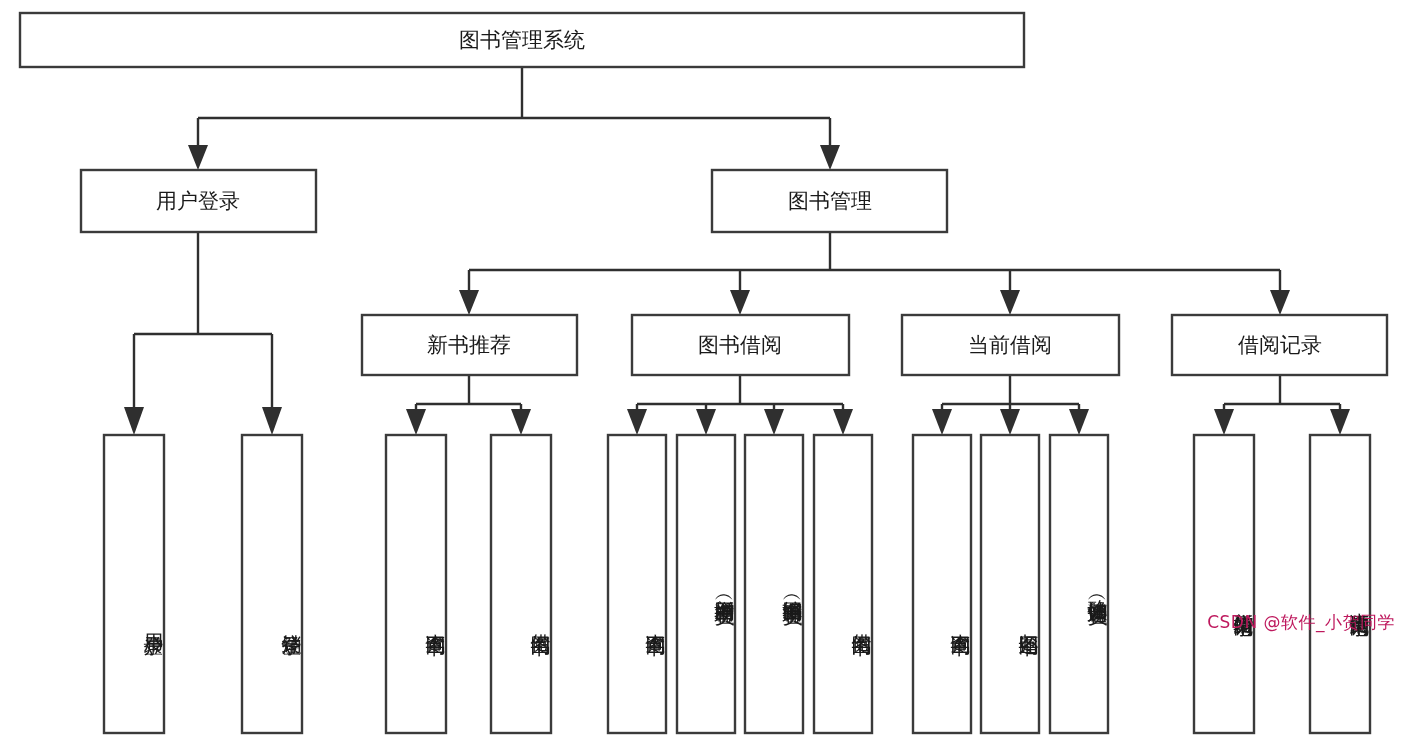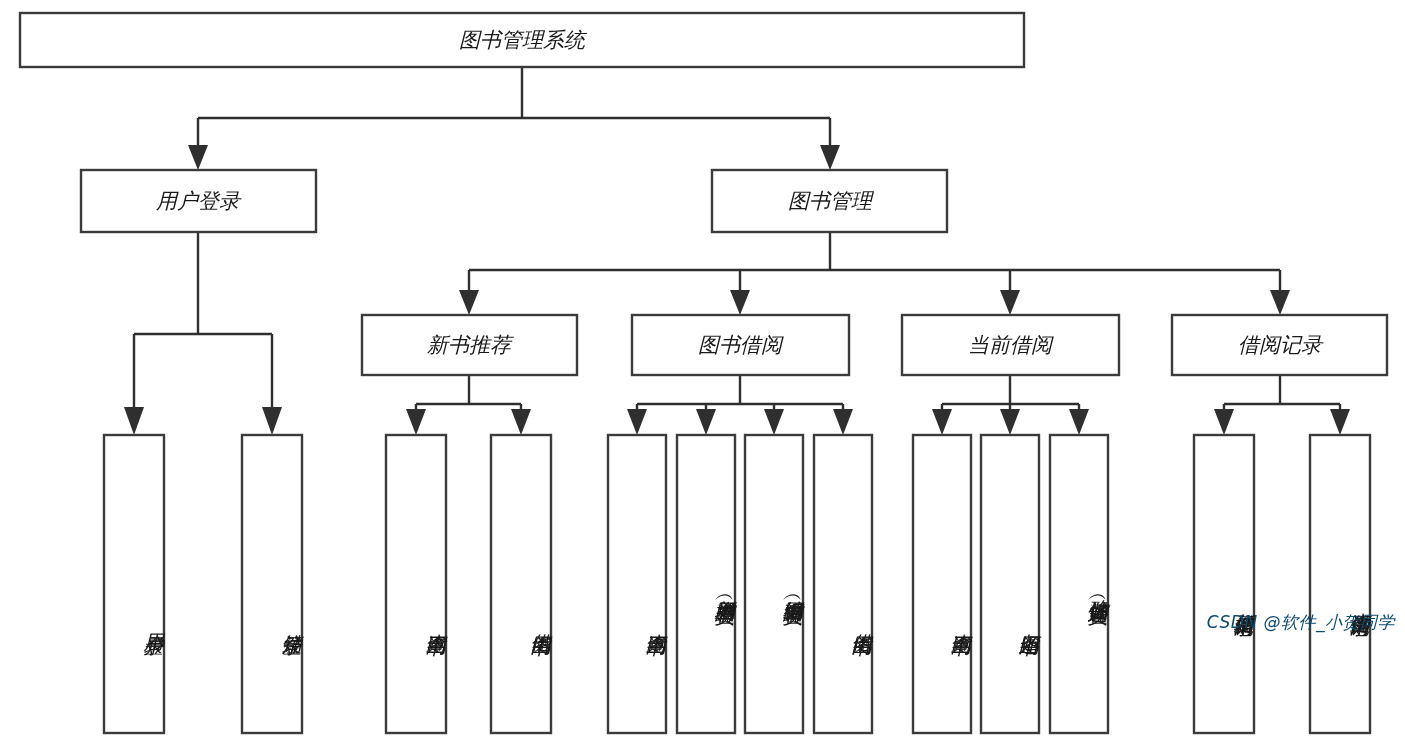--- a/index.html
+++ b/index.html
@@ -1,21 +1,21 @@
 <!DOCTYPE html>
 <html><head>
 <meta charset="utf-8">
 <style>
   html,body{margin:0;padding:0;background:#ffffff;}
   body{
     width:1405px;height:747px;overflow:hidden;
     font-family:"Liberation Sans","DejaVu Sans",sans-serif;
     color:#1a1a1a;
   }
-  #stage{position:relative;width:1405px;height:640px;background:#fff;font-style:italic;}
+  #stage{position:relative;width:1405px;height:640px;background:#fff;}
   svg#diagram{position:absolute;left:0;top:0;width:1405px;height:747px;display:block;}
   .node-rect{fill:#ffffff;stroke:#3b3b3b;stroke-width:2.4;}
   .conn{fill:none;stroke:#2f2f2f;stroke-width:2.4;stroke-linecap:butt;}
   .arrow-head{fill:#2f2f2f;stroke:none;}
   .node-label{
     font-family:"DejaVu Sans","Liberation Sans",sans-serif;
     font-size:21px;fill:#1a1a1a;
     text-anchor:middle;dominant-baseline:middle;
     white-space:pre;
   }
@@ -25,21 +25,21 @@
     font-family:"DejaVu Sans","Liberation Sans",sans-serif;
     font-size:20px;line-height:1.06;color:#1a1a1a;
     writing-mode:vertical-rl;text-orientation:upright;
     letter-spacing:1px;
     pointer-events:none;
     text-align:center;
   }
   .watermark{
     position:absolute;right:10px;bottom:6px;
     font-family:"DejaVu Sans","Liberation Sans",sans-serif;
-    font-size:17px;color:#0c4a6e;white-space:nowrap;
+    font-size:17px;color:#be185d;white-space:nowrap;
     letter-spacing:0.5px;
   }
 </style>
 </head>
 <body>
 
 <div id="stage">
 
   <svg id="diagram" viewBox="0 0 1405 747">
     <defs></defs>

